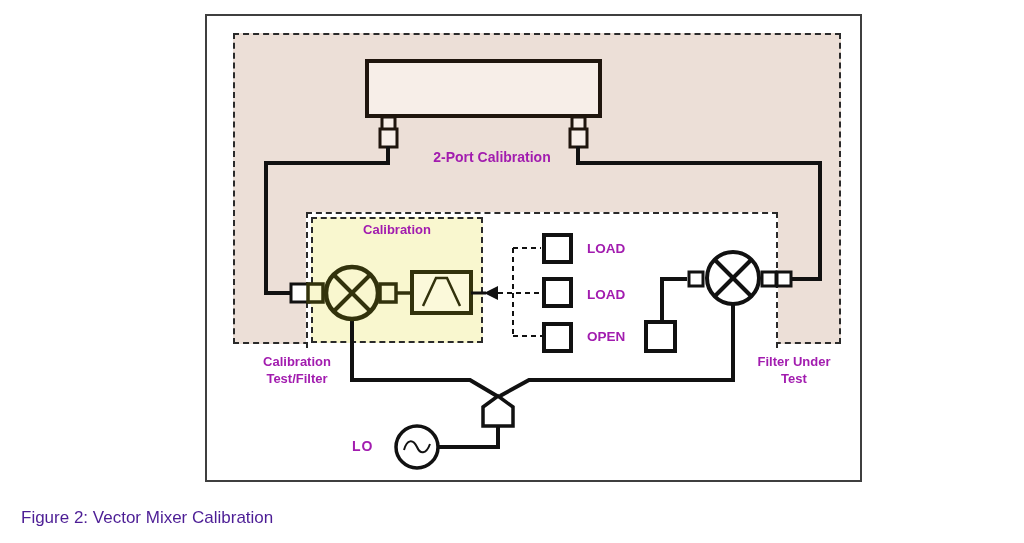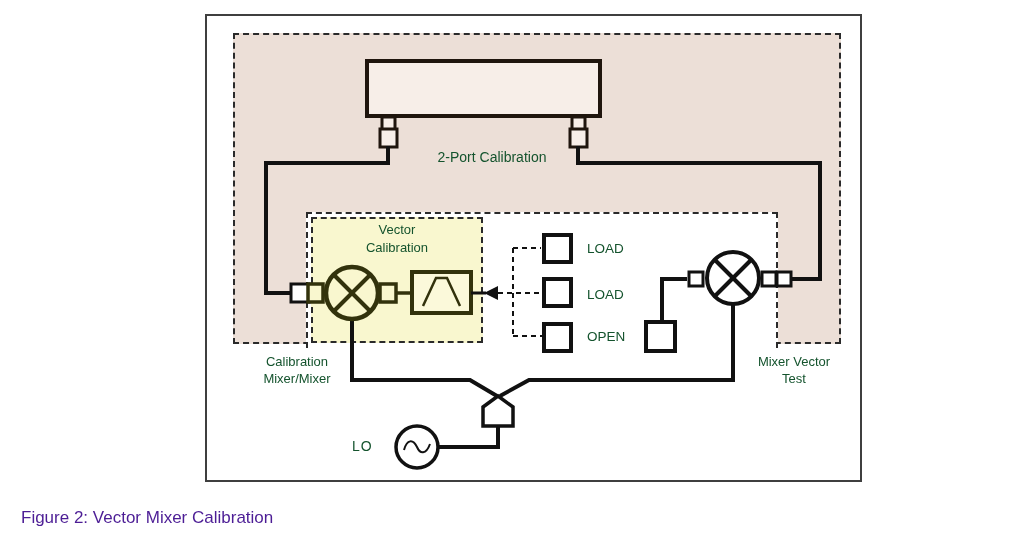--- a/index.html
+++ b/index.html
@@ -6,21 +6,21 @@
   .page{position:relative;width:1024px;height:543px;background:#ffffff;overflow:hidden;
         font-family:"Liberation Sans",sans-serif;}
   .abs{position:absolute;box-sizing:border-box;}
   .figure-box{left:205px;top:14px;width:657px;height:468px;background:#ffffff;border:2px solid #3f3f3f;}
   .cal-plane{left:233px;top:33px;width:608px;height:311px;background:#ecdfd7;border:2px dashed #2a2a2a;}
   .meas-region{left:306px;top:212px;width:472px;height:136px;background:#ffffff;
                border:2px dashed #2a2a2a;border-bottom:none;}
   .vector-cal-box{left:311px;top:217px;width:172px;height:126px;background:#f9f7cf;border:2px dashed #2a2a2a;}
   .analyzer{left:365px;top:59px;width:237px;height:59px;background:#f7eee8;border:4px solid #1f150d;}
   svg.wires{left:0;top:0;width:1024px;height:543px;pointer-events:none;}
-  .lbl{color:#14532d;font-weight:normal;font-size:13px;line-height:17px;white-space:nowrap;}
+  .lbl{color:#a21caf;font-weight:bold;font-size:13px;line-height:17px;white-space:nowrap;}
   .ctr{text-align:center;}
   .two-port{left:400px;top:149px;width:184px;font-size:14px;}
   .veccal{left:315px;top:221px;width:164px;line-height:18px;}
   .calmix{left:236px;top:353px;width:122px;}
   .mutlbl{left:733px;top:353px;width:122px;}
   .std-short{left:587px;top:240px;font-size:13.5px;}
   .std-open{left:587px;top:286px;font-size:13.5px;}
   .std-load{left:587px;top:328px;font-size:13.5px;}
   .lo-lbl{left:352px;top:438px;font-size:14px;letter-spacing:1px;}
   .caption{left:21px;top:508px;color:#4c1d95;font-size:17px;font-weight:normal;}
@@ -102,31 +102,30 @@
     <g>
       <polygon points="483,407 498,396 513,407 513,426 483,426" fill="#ffffff" stroke="#111111" stroke-width="3.5"></polygon>
       <circle cx="417" cy="447" r="21" fill="#ffffff" stroke="#111111" stroke-width="3.5"></circle>
       <path d="M404 450 C407 439,413 439,417 447 C420 454,426 455,430 444" fill="none" stroke="#111111" stroke-width="2"></path>
     </g>
   </svg>
 
   <div class="abs lbl ctr two-port">2-Port Calibration</div>
 
   <div class="abs lbl ctr veccal">
-    <div>Vector</div>
     <div>Calibration</div>
   </div>
 
   <div class="abs lbl ctr calmix">
     <div>Calibration</div>
-    <div>Mixer/Mixer</div>
+    <div>Test/Filter</div>
   </div>
 
   <div class="abs lbl ctr mutlbl">
-    <div>Mixer Vector</div>
+    <div>Filter Under</div>
     <div>Test</div>
   </div>
 
   <div class="abs lbl std-short">LOAD</div>
   <div class="abs lbl std-open">LOAD</div>
   <div class="abs lbl std-load">OPEN</div>
 
   <div class="abs lbl lo-lbl">LO</div>
 
   <div class="abs caption">Figure 2: Vector Mixer Calibration</div>

